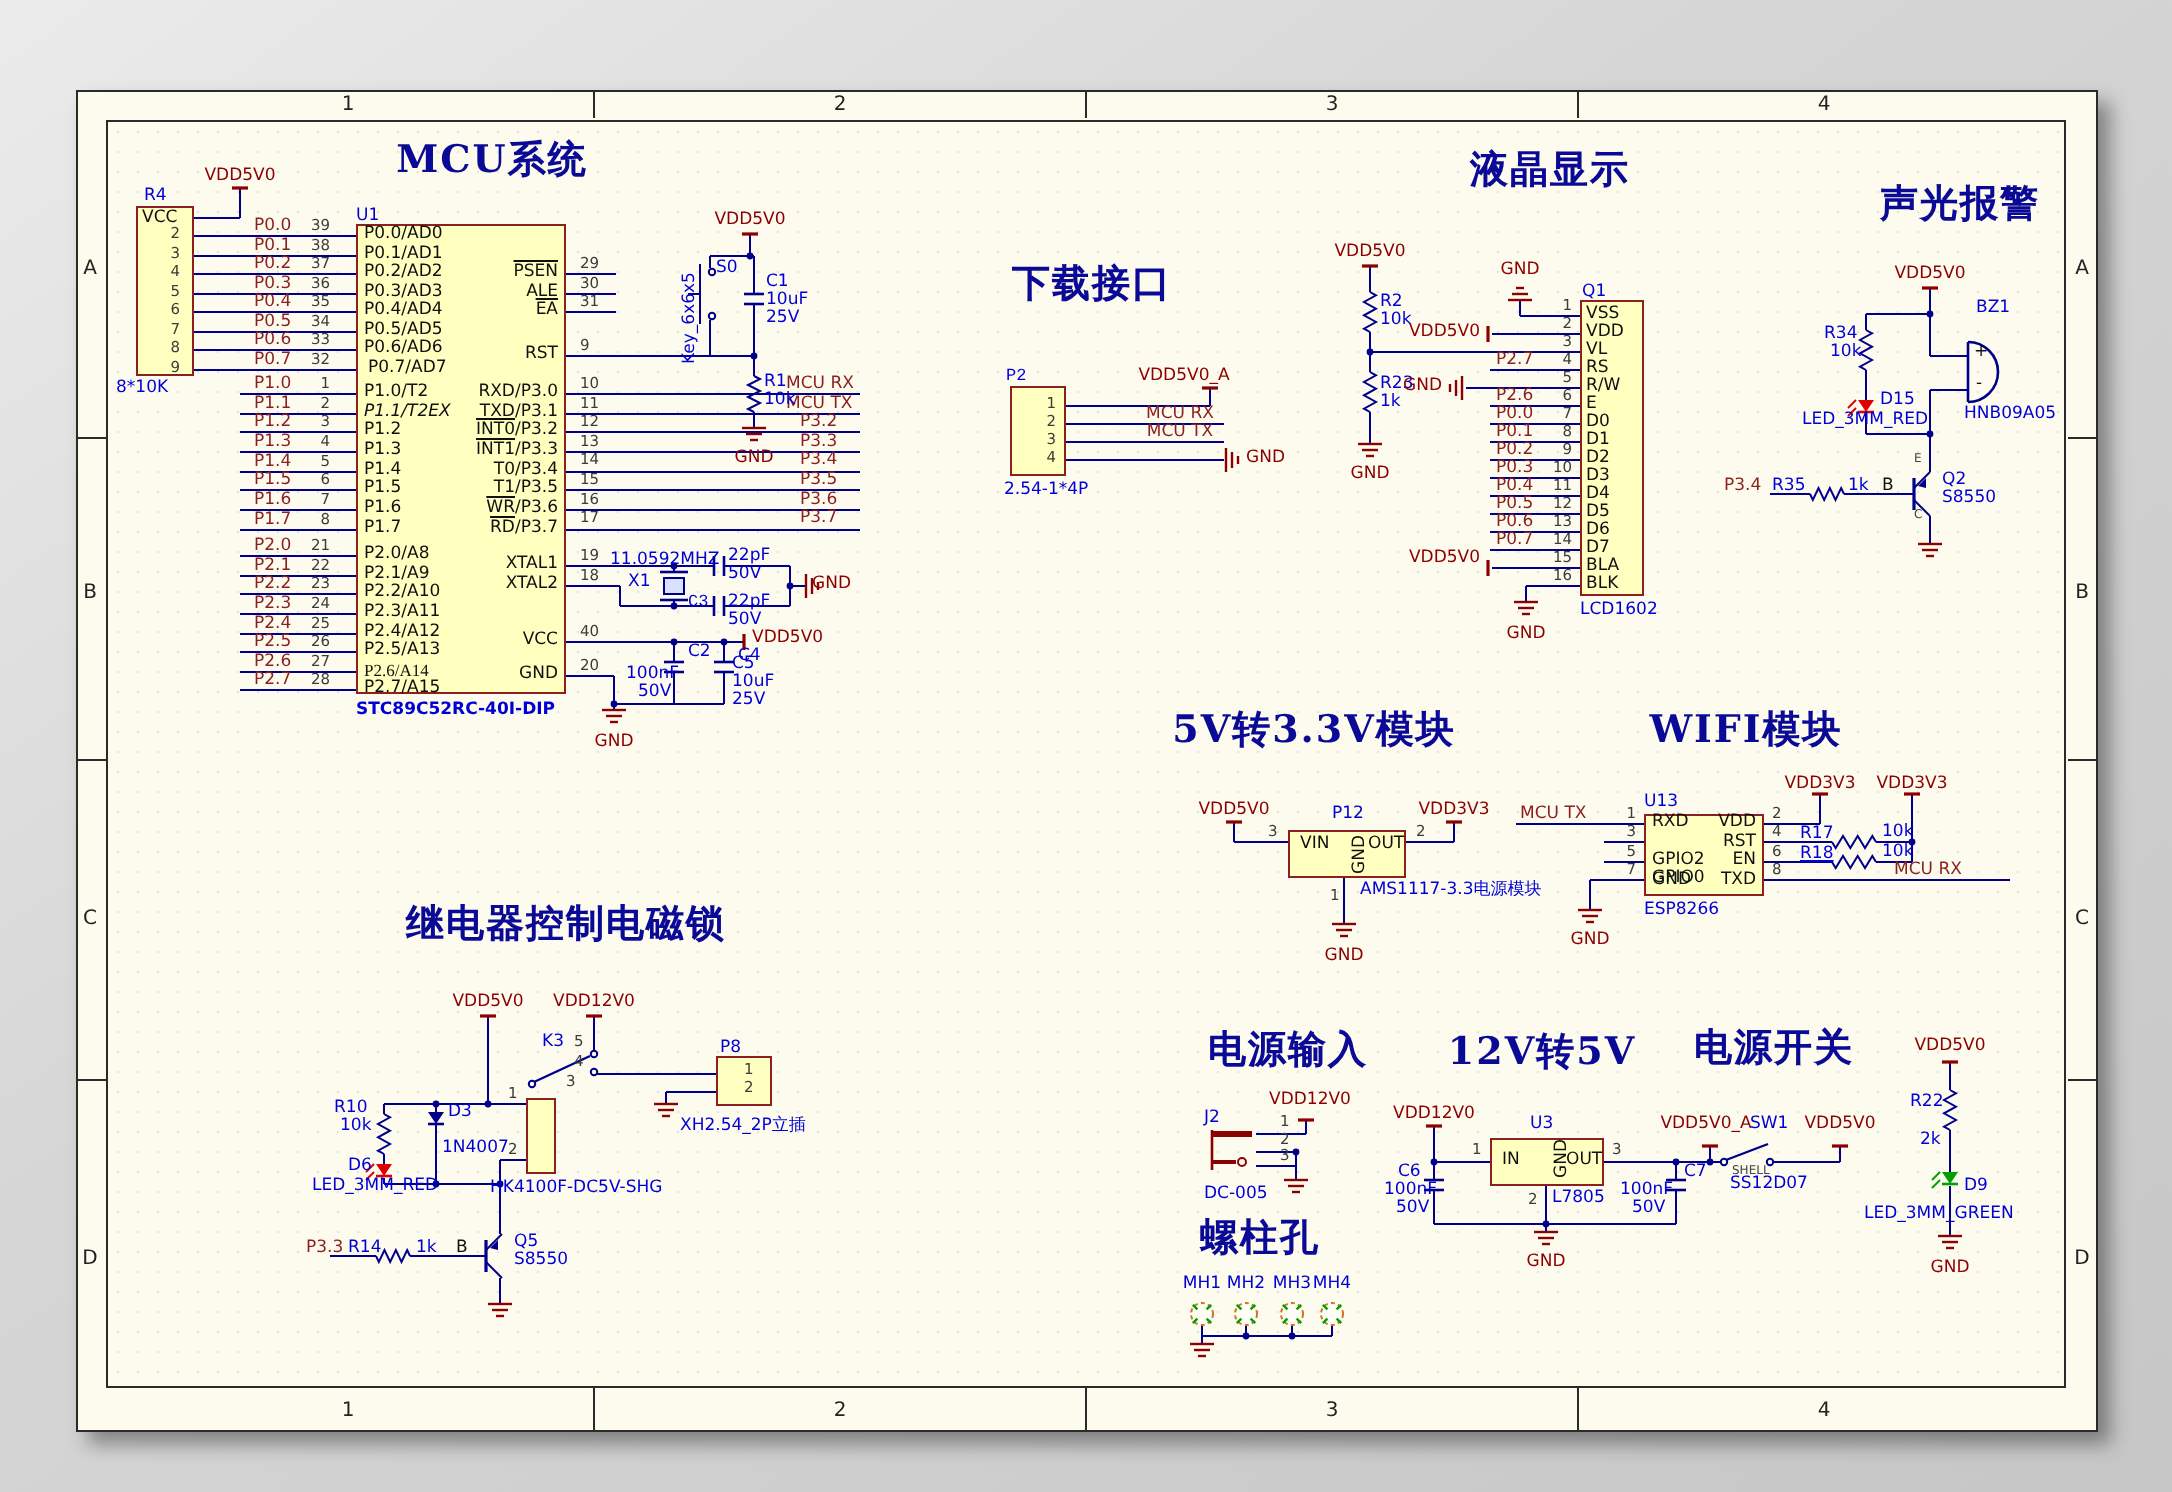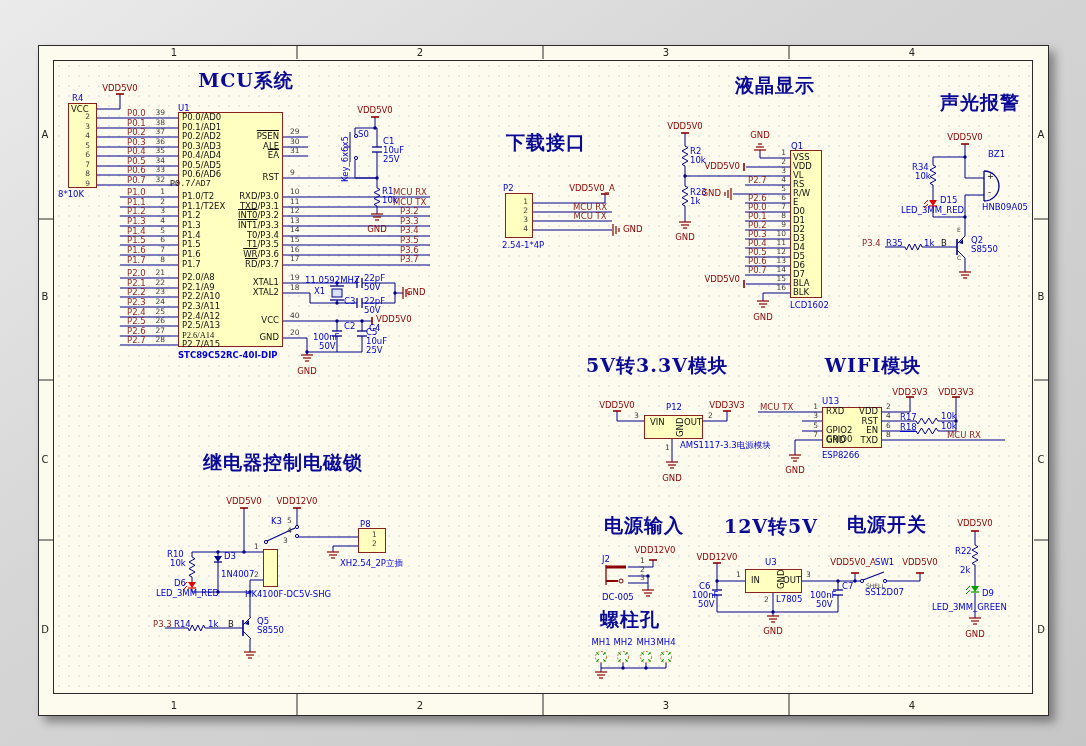--- a/index.html
+++ b/index.html
@@ -493,23 +493,23 @@
     <div class="t pin ar" style="left: 165px; top: 327px;">27</div>
     <div class="t pin ar" style="left: 165px; top: 336px;">28</div>
     <div class="t blu" style="left: 178px; top: 104px;">U1</div>
     <div class="t nam" style="left: 182px; top: 113px;">P0.0/AD0</div>
     <div class="t nam" style="left: 182px; top: 123px;">P0.1/AD1</div>
     <div class="t nam" style="left: 182px; top: 132px;">P0.2/AD2</div>
     <div class="t nam" style="left: 182px; top: 142px;">P0.3/AD3</div>
     <div class="t nam" style="left: 182px; top: 151px;">P0.4/AD4</div>
     <div class="t nam" style="left: 182px; top: 161px;">P0.5/AD5</div>
     <div class="t nam" style="left: 182px; top: 170px;">P0.6/AD6</div>
-    <div class="t nam" style="left: 170px; top: 180px; font-family: Liberation Mono, monospace;">P0.7/AD7</div>
+    <div class="t nam" style="left: 184px; top: 180px;">P0.7/AD7</div>
     <div class="t nam" style="left: 182px; top: 192px;">P1.0/T2</div>
-    <div class="t nam" style="left: 182px; top: 202px;">P1.1/T2EX</div>
+    <div class="t nam" style="left: 182px; top: 202px; font-style: italic;">P1.1/T2EX</div>
     <div class="t nam" style="left: 182px; top: 211px;">P1.2</div>
     <div class="t nam" style="left: 182px; top: 221px;">P1.3</div>
     <div class="t nam" style="left: 182px; top: 231px;">P1.4</div>
     <div class="t nam" style="left: 182px; top: 240px;">P1.5</div>
     <div class="t nam" style="left: 182px; top: 250px;">P1.6</div>
     <div class="t nam" style="left: 182px; top: 260px;">P1.7</div>
     <div class="t nam" style="left: 182px; top: 273px;">P2.0/A8</div>
     <div class="t nam" style="left: 182px; top: 283px;">P2.1/A9</div>
     <div class="t nam" style="left: 182px; top: 292px;">P2.2/A10</div>
     <div class="t nam" style="left: 182px; top: 302px;">P2.3/A11</div>
@@ -565,33 +565,33 @@
     <div class="t blu" style="left: 383px; top: 146px;">10uF</div>
     <div class="t blu" style="left: 383px; top: 155px;">25V</div>
     <div class="t blu" style="left: 382px; top: 187px;">R1</div>
     <div class="t blu" style="left: 382px; top: 196px;">10k</div>
     <div class="t gndt ac" style="left: 377px; top: 225px;">GND</div>
     <div class="t blu" style="left: 305px; top: 276px;">11.0592MHZ</div>
     <div class="t blu" style="left: 314px; top: 287px;">X1</div>
     <div class="t blu" style="left: 344px; top: 274px; margin-top: 48px;">C2</div>
     <div class="t blu" style="left: 364px; top: 274px;">22pF</div>
     <div class="t blu" style="left: 364px; top: 283px;">50V</div>
-    <div class="t blu" style="left: 344px; top: 297px;">C3</div>
+    <div class="t blu" style="left: 344px; top: 297px; font-family: Liberation Mono, monospace;">C3</div>
     <div class="t blu" style="left: 364px; top: 297px;">22pF</div>
     <div class="t blu" style="left: 364px; top: 306px;">50V</div>
     <div class="t gndt" style="left: 406px; top: 288px;">GND</div>
     <div class="t pwr" style="left: 376px; top: 315px;">VDD5V0</div>
     <div class="t blu" style="left: 321px; top: 324px; padding-left: 48px;">C4</div>
     <div class="t blu" style="left: 313px; top: 333px;">100nF</div>
     <div class="t blu" style="left: 319px; top: 342px;">50V</div>
     <div class="t blu" style="left: 366px; top: 328px;">C5</div>
     <div class="t blu" style="left: 366px; top: 337px;">10uF</div>
     <div class="t blu" style="left: 366px; top: 346px;">25V</div>
     <div class="t gndt ac" style="left: 307px; top: 367px;">GND</div>
-    <div class="t blu" style="left: 503px; top: 184px;">P2</div>
+    <div class="t blu" style="left: 503px; top: 184px; font-family: Liberation Mono, monospace;">P2</div>
     <div class="t pin ar" style="left: 528px; top: 198px;">1</div>
     <div class="t pin ar" style="left: 528px; top: 207px;">2</div>
     <div class="t pin ar" style="left: 528px; top: 216px;">3</div>
     <div class="t pin ar" style="left: 528px; top: 225px;">4</div>
     <div class="t blu" style="left: 502px; top: 241px;">2.54-1*4P</div>
     <div class="t pwr ac" style="left: 592px; top: 184px;">VDD5V0_A</div>
     <div class="t net ac" style="left: 590px; top: 203px;">MCU RX</div>
     <div class="t net ac" style="left: 590px; top: 212px;">MCU TX</div>
     <div class="t gndt" style="left: 623px; top: 225px;">GND</div>
     <div class="t pwr ac" style="left: 685px; top: 122px;">VDD5V0</div>

